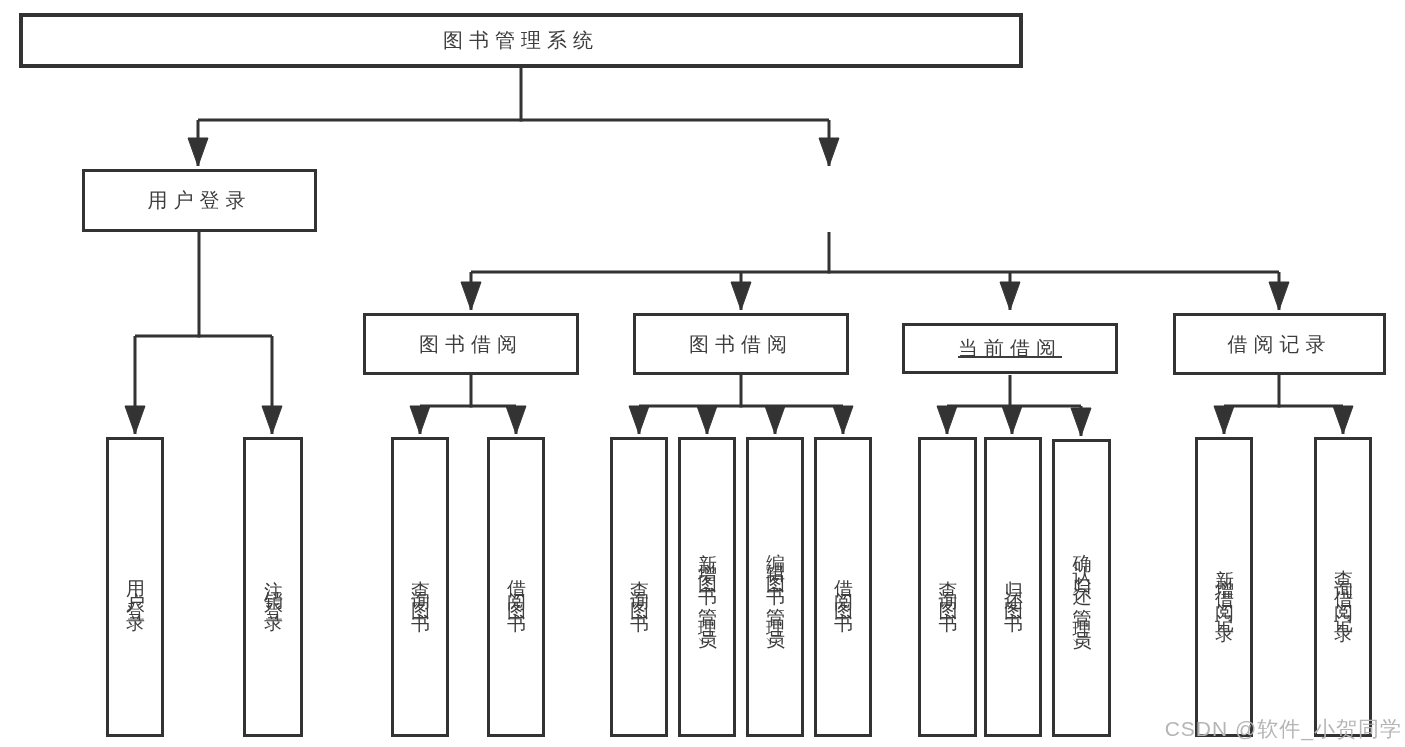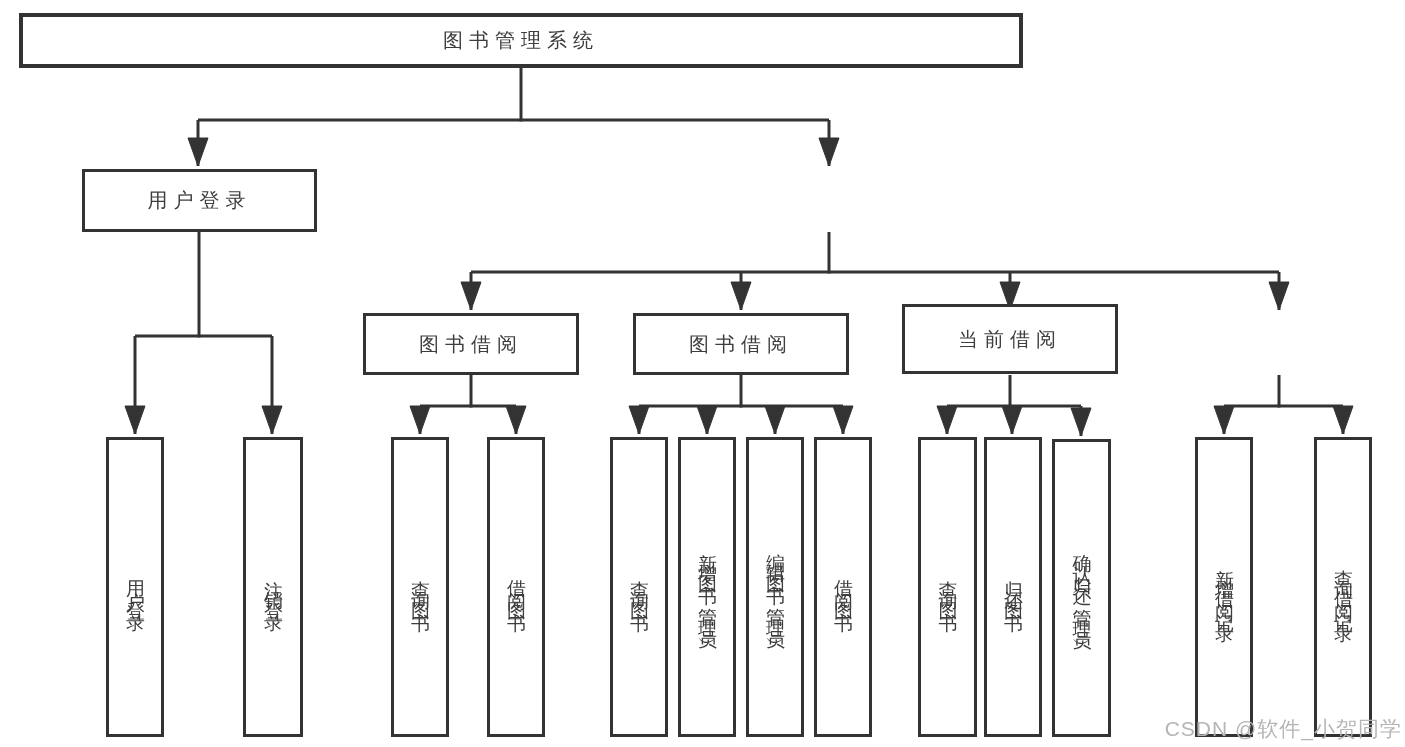--- a/index.html
+++ b/index.html
@@ -104,21 +104,22 @@
       <line x1="1343" y1="406" x2="1343" y2="434" marker-end="url(#ah)"></line>
     </g>
   </svg>
 
   <div class="box root h" style="left:19px; top:13px; width:1004px; height:55px;">图书管理系统</div>
 
   <div class="box h" style="left:82px; top:169px; width:235px; height:63px;">用户登录</div>
 
   <div class="box h" style="left:363px; top:313px; width:216px; height:62px;">图书借阅</div>
   <div class="box h" style="left:633px; top:313px; width:216px; height:62px;">图书借阅</div>
-  <div class="box h" style="left:902px; top:304px; width:216px; height:70px;">当前借阅</div>
+  <div class="box h" style="left:902px; top:323px; width:216px; height:51px;text-decoration:underline;">当前借阅</div>
+  <div class="box h" style="left:1173px; top:313px; width:213px; height:62px;">借阅记录</div>
 
   <div class="box" style="left:106px; top:437px; width:58px; height:300px;">
     <span class="vt">用户登录</span>
   </div>
   <div class="box" style="left:243px; top:437px; width:60px; height:300px;">
     <span class="vt">注销登录</span>
   </div>
 
   <div class="box" style="left:391px; top:437px; width:58px; height:300px;">
     <span class="vt">查询图书</span>

